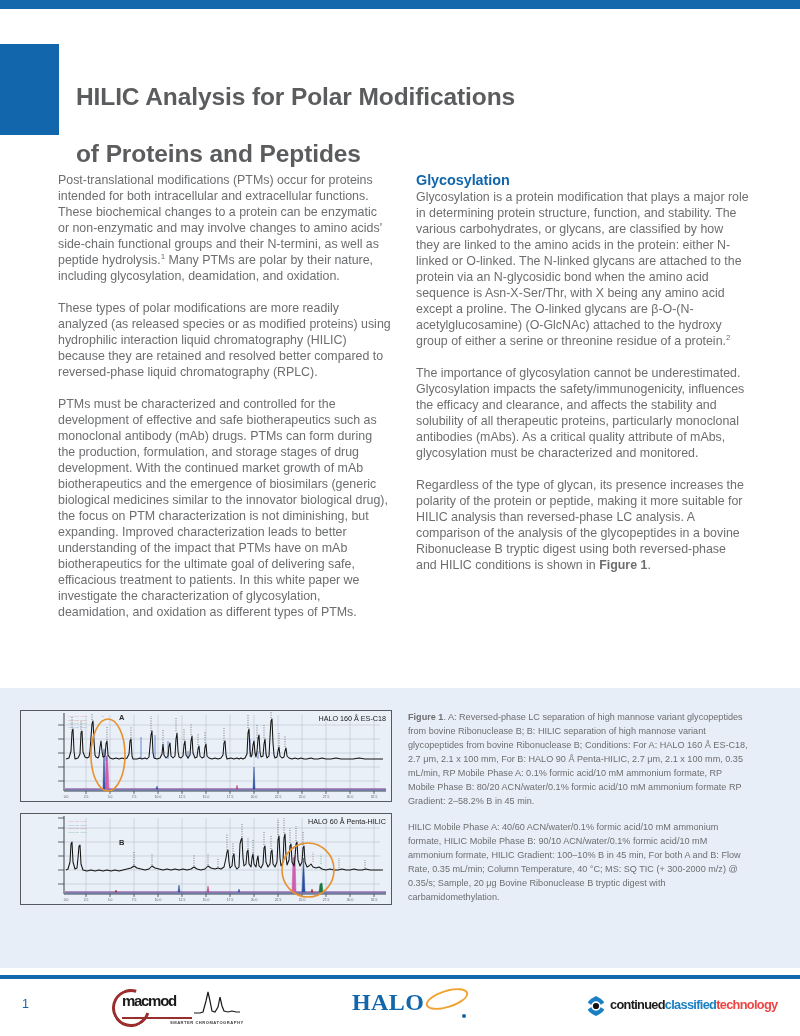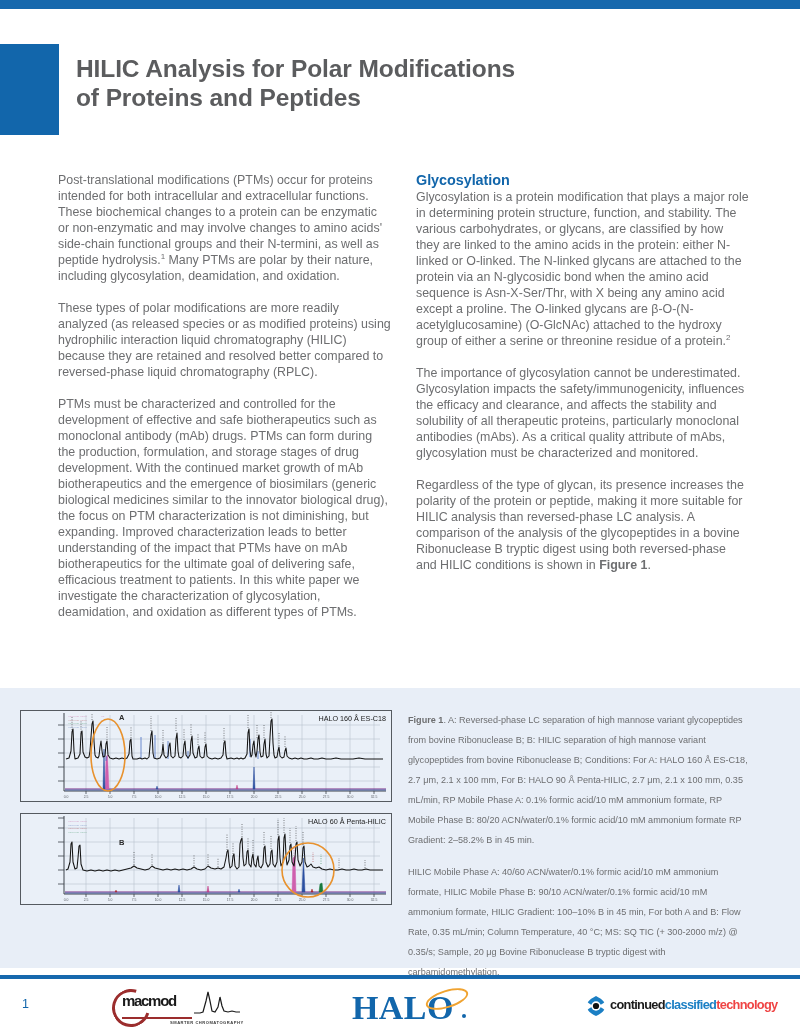--- a/index.html
+++ b/index.html
@@ -44,21 +44,21 @@
     position: absolute;
     left: 76px;
     top: 10px;
     width: 660px;
     font-size: 24.5px;
     line-height: 29px;
     font-weight: bold;
     color: #5b5c5e;
     letter-spacing: -0.1px;
   }
-  .doc-title .line { display: block; }
+  .doc-title .line { display: block; margin-top: 28px; }
 
   
   .columns {
     position: absolute;
     top: 172px;
     left: 0;
     width: 800px;
   }
   .col {
     position: absolute;
@@ -130,21 +130,21 @@
   }
 
   .fig-caption {
     position: absolute;
     left: 408px;
     top: 22px;
     width: 340px;
   }
   .cap-para {
     font-size: 9.1px;
-    line-height: 20px;
+    line-height: 14px;
     color: #6d6e70;
     margin: 0 0 12px 0;
   }
   .cap-para:last-child { margin-bottom: 16px; }
 
   
   .footer-rule {
     position: absolute;
     left: 0;
     top: 975px;
@@ -220,21 +220,21 @@
     position: absolute;
     left: 352px;
     top: 8px;
     width: 130px;
     height: 44px;
   }
   .halo-word {
     position: absolute;
     left: 0;
     top: 2px;
-    font-size: 34px;
+    font-size: 24px;
     font-family: "Liberation Serif", serif;
     font-weight: bold;
     color: #1266ab;
     letter-spacing: 0.4px;
     text-align: center;
   }
   .halo-ring {
     position: absolute;
     left: 73px;
     top: 3px;

